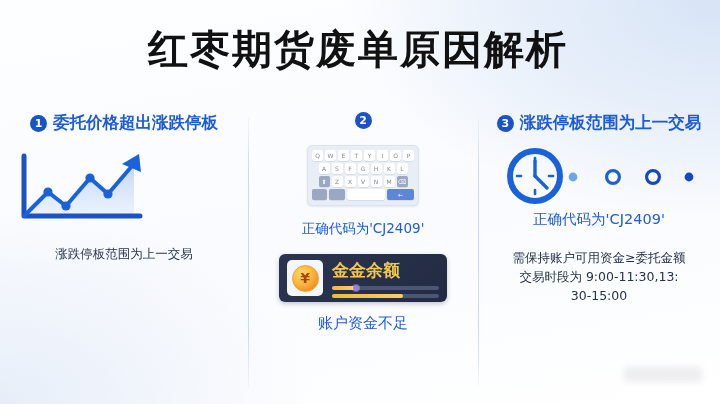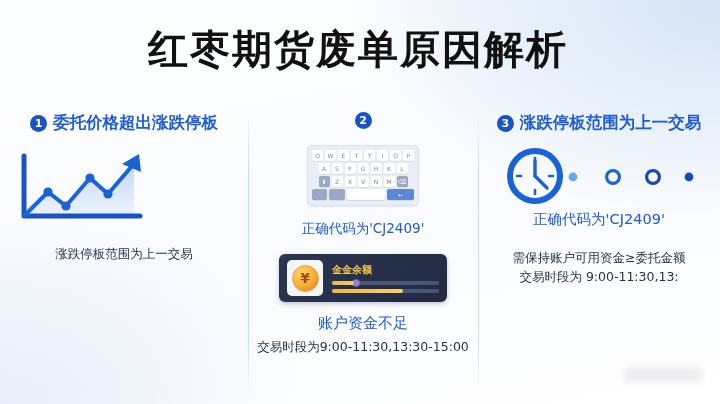--- a/index.html
+++ b/index.html
@@ -201,21 +201,21 @@
     color: #a8450c;
     font-size: 14px;
     line-height: 24px;
     text-align: center;
     font-weight: 700;
     font-family: "DejaVu Sans", sans-serif;
     box-sizing: border-box;
   }
   .bal-right { flex: 1 1 auto; min-width: 0; }
   .bal-label {
-    font-size: 10px;
+    font-size: 17px;
     font-weight: 700;
     color: #f3c64e;
     font-family: "DejaVu Sans", "Liberation Sans", sans-serif;
     margin-bottom: 4px;
     white-space: nowrap;
   }
   .bar-track {
     height: 4px;
     border-radius: 2px;
     background: #4a5673;
@@ -358,23 +358,20 @@
             <div class="bar-knob" id="knob1" style="left: calc(22% - 3px);"></div>
           </div>
           <div class="bar-track">
             <div class="bar-fill" id="bar2" style="width: 66%;"></div>
           </div>
         </div>
       </div>
 
       <div class="emph" style="margin-top:12px;font-size:15px;">账户资金不足</div>
 
-      <div class="body-text" style="margin-top:4px;">
-        <div>交易时段为9:00-11:30,13:30-15:00</div>
-      </div>
     </div>
 
     <div class="col col-3">
       <div class="head">
         <span class="badge">3</span>
         <span class="head-text">涨跌停板范围为上一交易</span>
       </div>
 
       <svg class="art-clock" viewBox="0 0 196 60">
         <defs>
@@ -397,19 +394,20 @@
         <circle cx="112" cy="31" r="6.4" fill="#ffffff" stroke="#1a62d8" stroke-width="3.2"></circle>
         <circle cx="152" cy="31" r="6.4" fill="#ffffff" stroke="#1548c0" stroke-width="3.2"></circle>
         <circle cx="188" cy="31" r="4.4" fill="#1548c0"></circle>
       </svg>
 
       <div class="emph" style="margin-top:2px;font-size:14.5px;">正确代码为'CJ2409'</div>
 
       <div class="body-text" style="margin-top:19px;">
         <div>需保持账户可用资金≥委托金额</div>
         <div>交易时段为 9:00-11:30,13:</div>
+        <div>30-15:00</div>
       </div>
     </div>
 
   </div>
 
   <div class="watermark"></div>
 </div>
 
 </body></html>

